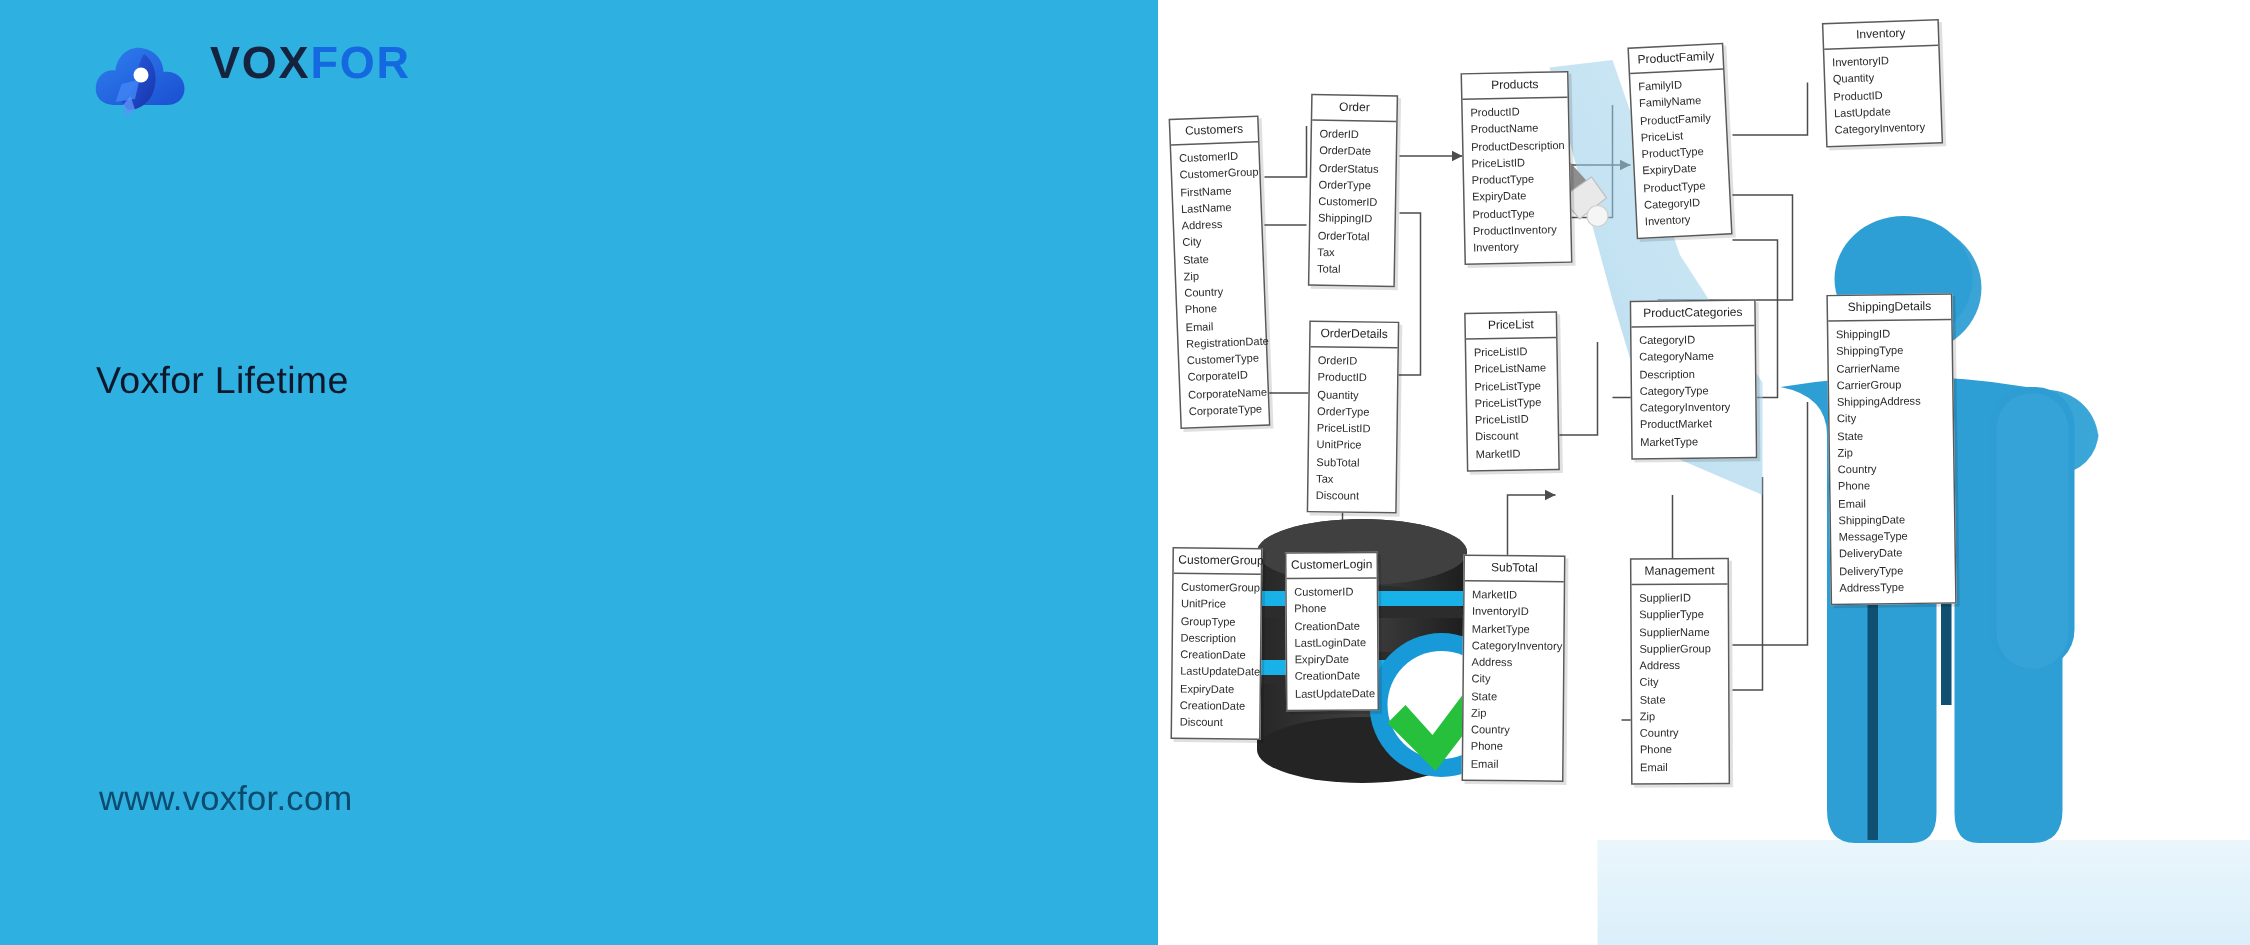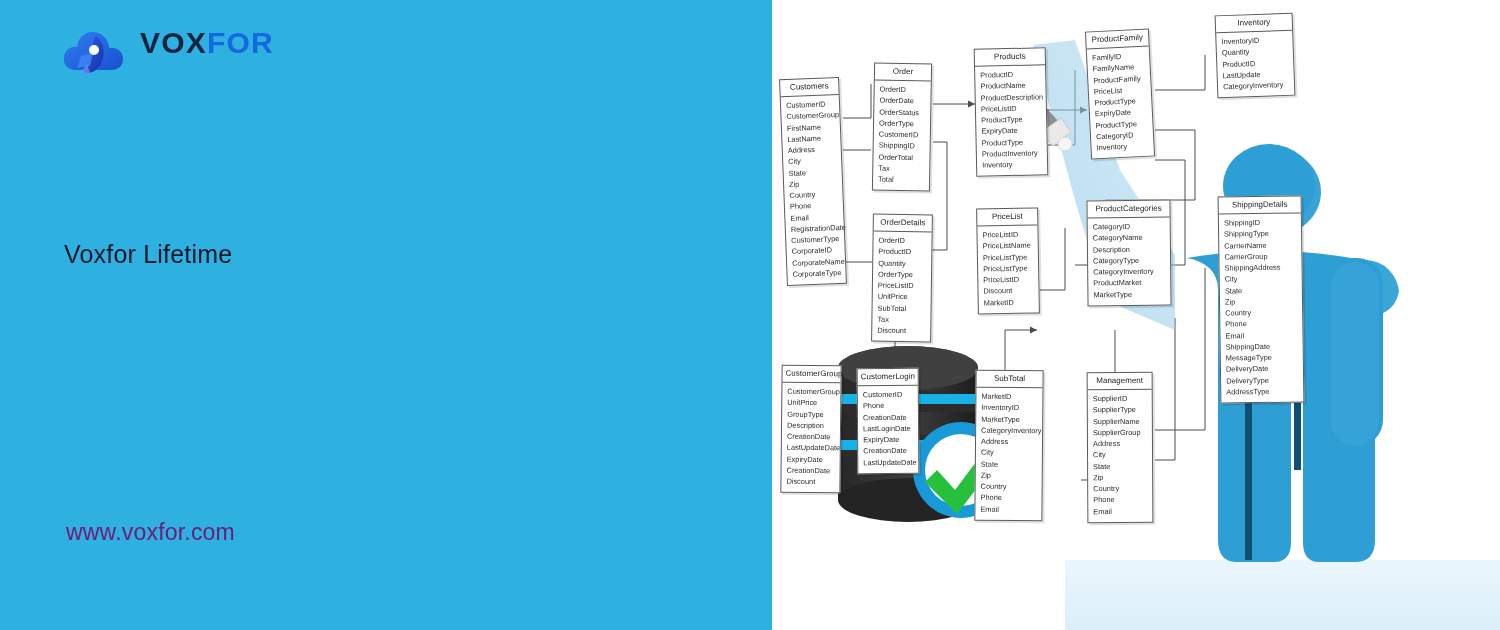--- a/index.html
+++ b/index.html
@@ -50,21 +50,21 @@
   .headline {
     color: #ffffff;
     font-size: 40px;
     font-weight: bold;
     line-height: 1.28;
     letter-spacing: -0.2px;
   }
   .website {
     position: absolute;
     left: 66px; top: 519px;
-    color: #701a75;
+    color: #0c4a6e;
     font-size: 23px;
     letter-spacing: 0.2px;
   }
 
   
   .right-panel {
     position: absolute;
     left: 775px; top: 0;
     width: 725px; height: 630px;
     background: #ffffff;

